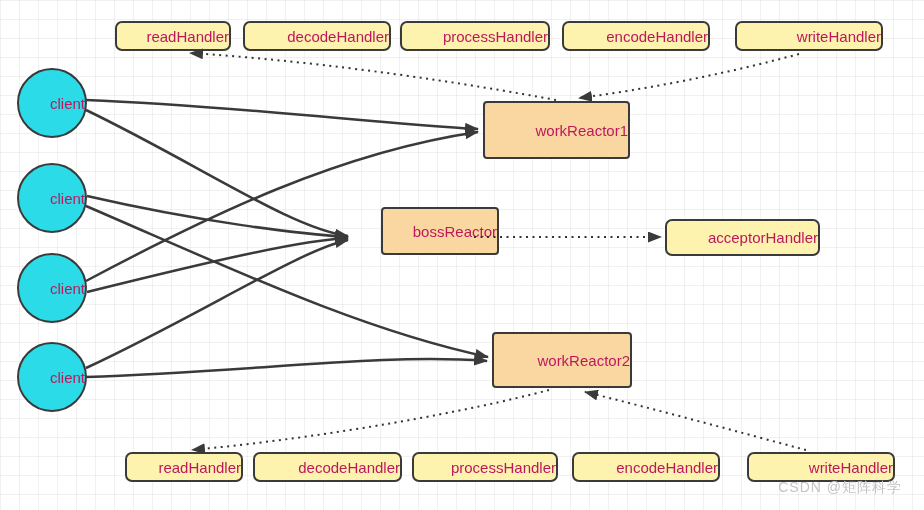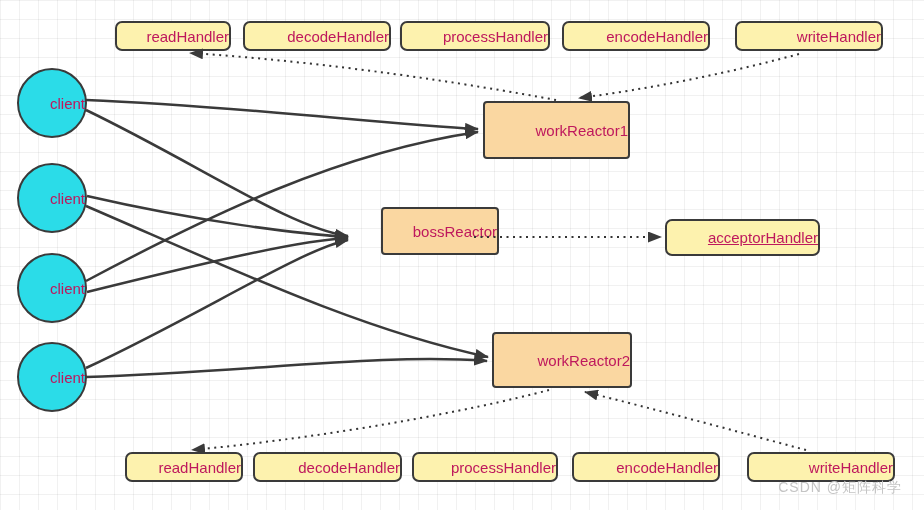--- a/index.html
+++ b/index.html
@@ -86,21 +86,21 @@
   <div class="node reactor" style="left:483px;top:101px;width:147px;height:58px;">
       <span>workReactor1</span>
     </div>
   <div class="node reactor" style="left:353px;top:207px;width:118px;height:48px;margin-left:28px;">
       <span>bossReactor</span>
     </div>
   <div class="node reactor" style="left:492px;top:332px;width:140px;height:56px;">
       <span>workReactor2</span>
     </div>
 
-  <div class="node handler" style="left:665px;top:219px;width:155px;height:37px;text-decoration:underline;">
+  <div class="node handler" style="left:665px;top:219px;width:155px;height:37px;">
       <span>acceptorHandler</span>
     </div>
 
   <div class="node handler" style="left:125px;top:452px;width:118px;">
       <span>readHandler</span>
     </div>
   <div class="node handler" style="left:253px;top:452px;width:149px;">
       <span>decodeHandler</span>
     </div>
   <div class="node handler" style="left:412px;top:452px;width:146px;">

